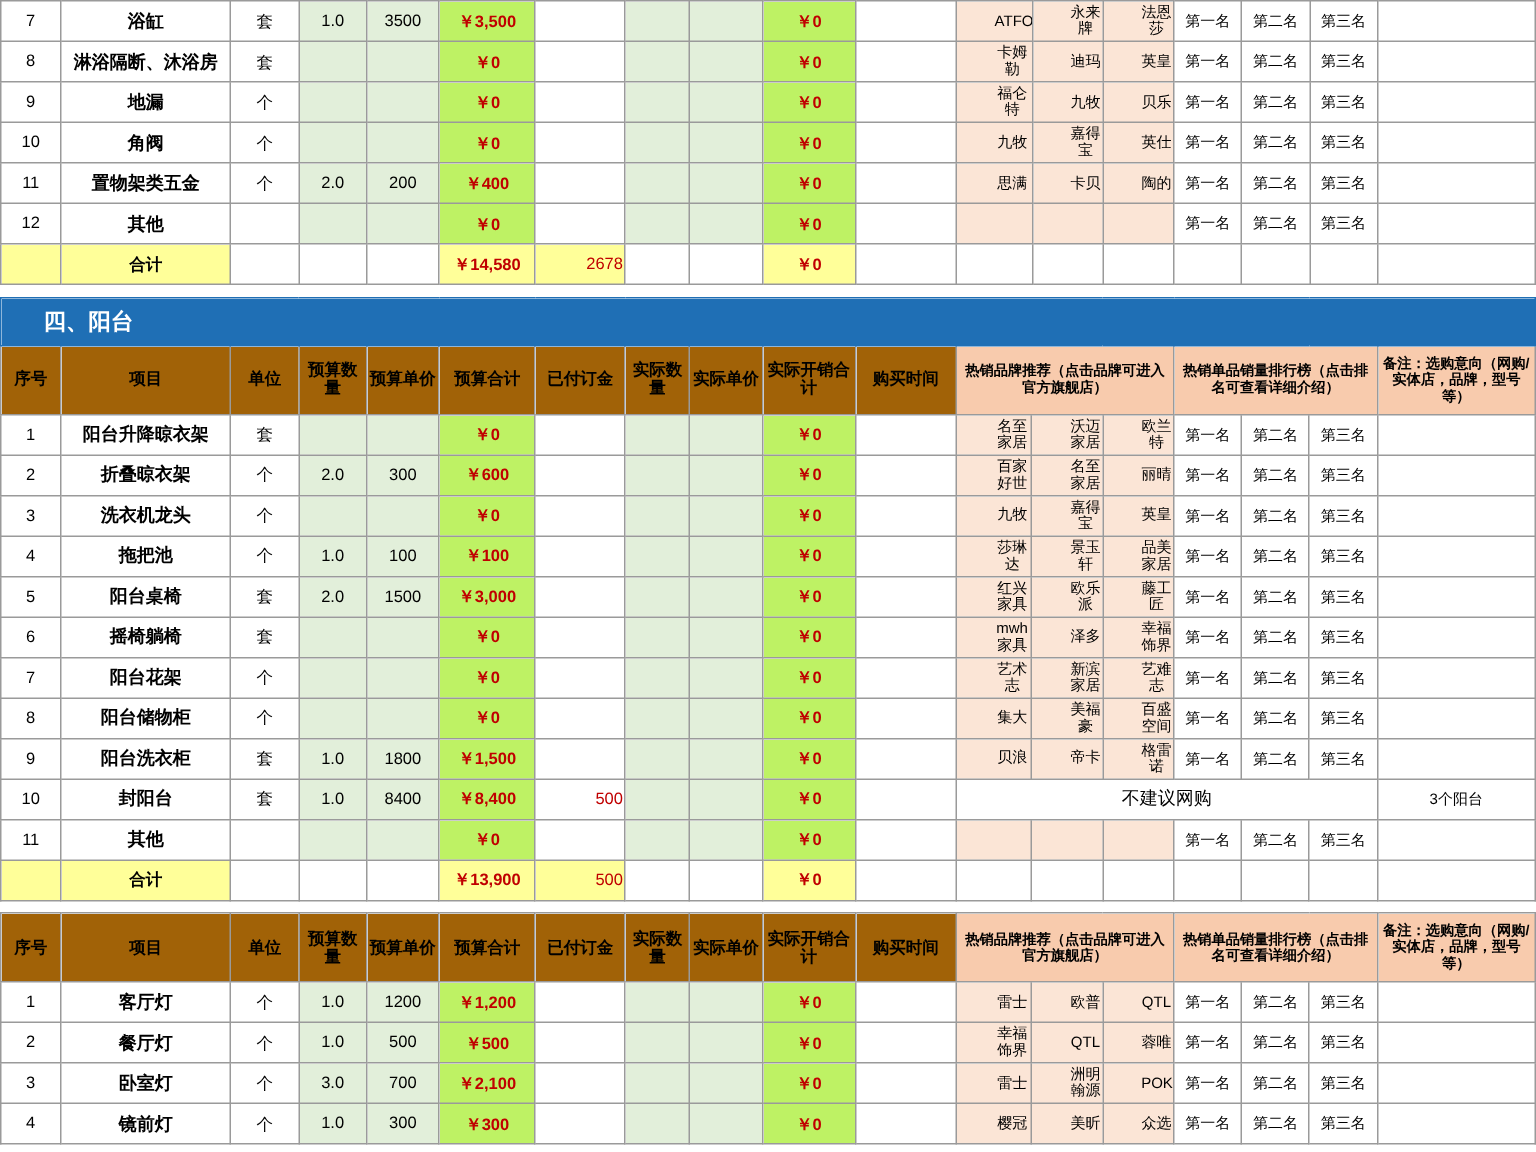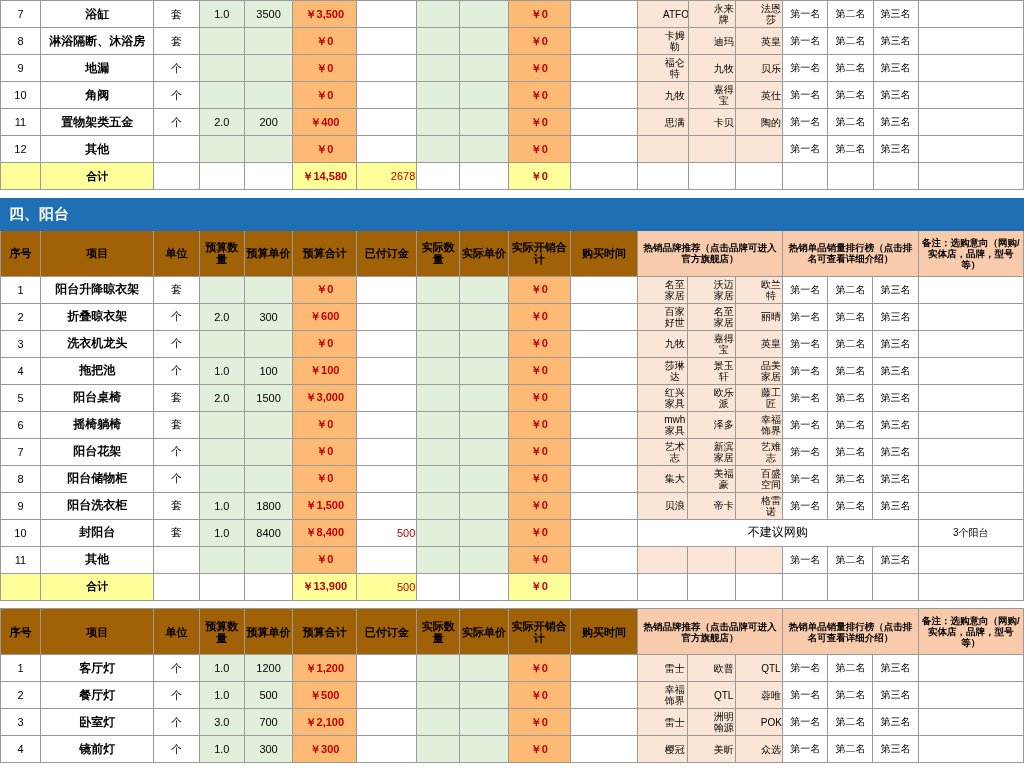--- a/index.html
+++ b/index.html
@@ -51,35 +51,35 @@
   col.c-note    { width: 100px; }
 
   .seq { font-weight: normal; }
   .item { font-weight: bold; font-size: 12px; }
   .unit { }
   .qty { color: #000; }
   .btotal { color: #c00000; font-weight: bold; text-align: center; }
   .atotal { color: #c00000; font-weight: bold; }
   .paid { color: #c00000; font-weight: normal; text-align: right; }
   .bg-green { background: #e2efda; }
-  .bg-yellow-lite { background: #fdba74; }
+  .bg-yellow-lite { background: #bef264; }
   .bg-yellow { background: #ffff99; }
   .bg-total-label { background: #ffff99; font-weight: bold; }
   .brand-cell { background: #fbe5d6; font-size: 10px; line-height: 11px; white-space: normal; padding-left: 25px; }
   .rank-cell { font-size: 10px; }
   .note-cell { font-size: 10px; margin-left: 28px; }
 
   
   .section-bar td {
     background: #1f6fb5;
     color: #ffffff;
     font-weight: bold;
     font-size: 15px;
     text-align: left;
-    padding-left: 8px;
+    padding-left: 28px;
     height: 32px;
     border: 1px solid #1f6fb5;
   }
   
   .hdr td {
     font-weight: bold;
     font-size: 11px;
     white-space: normal;
     line-height: 12px;
     height: 46px;

